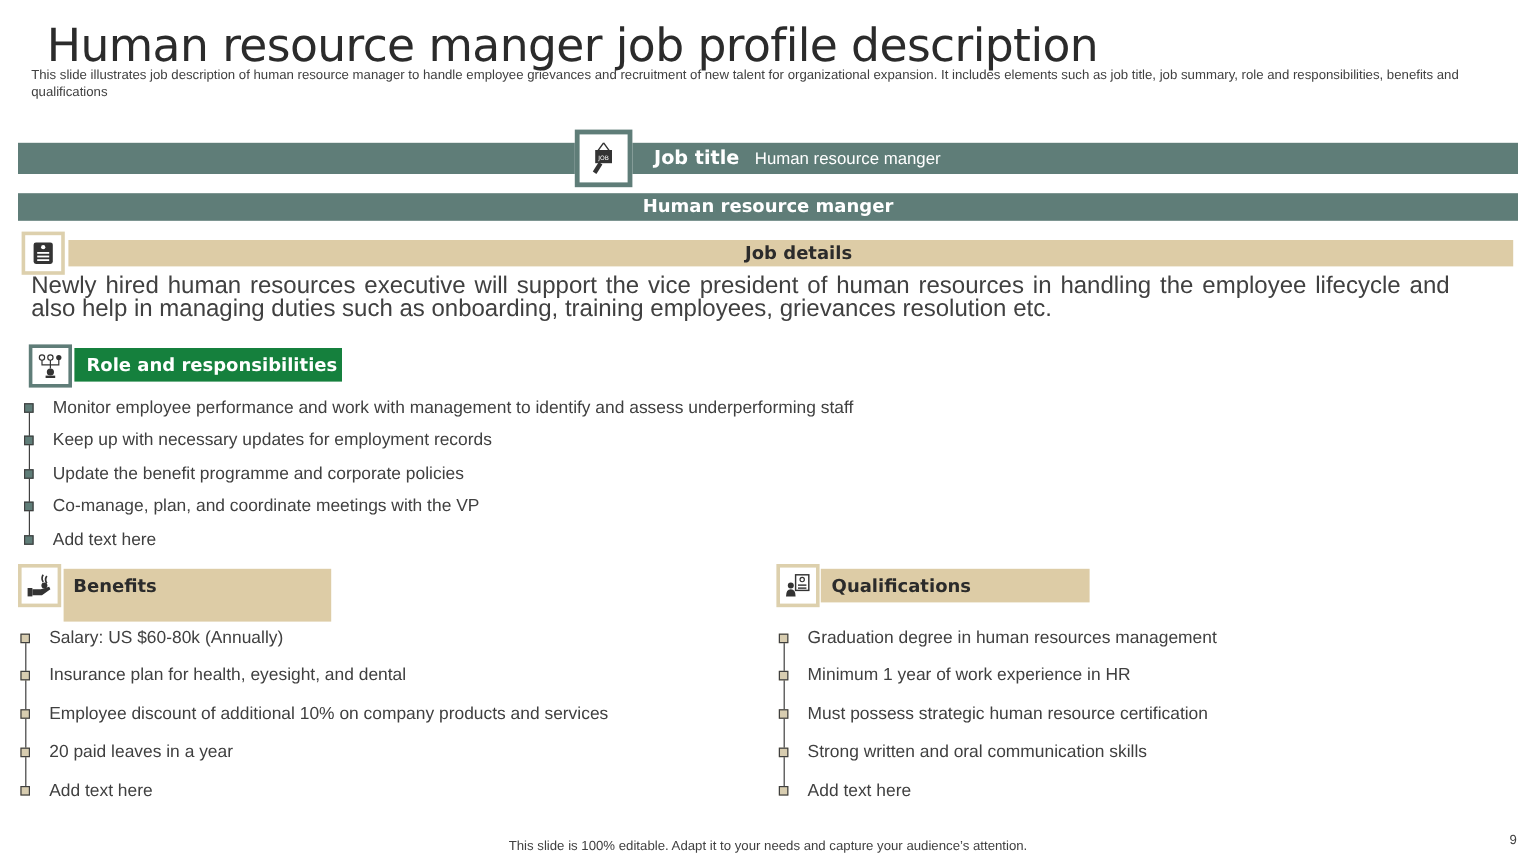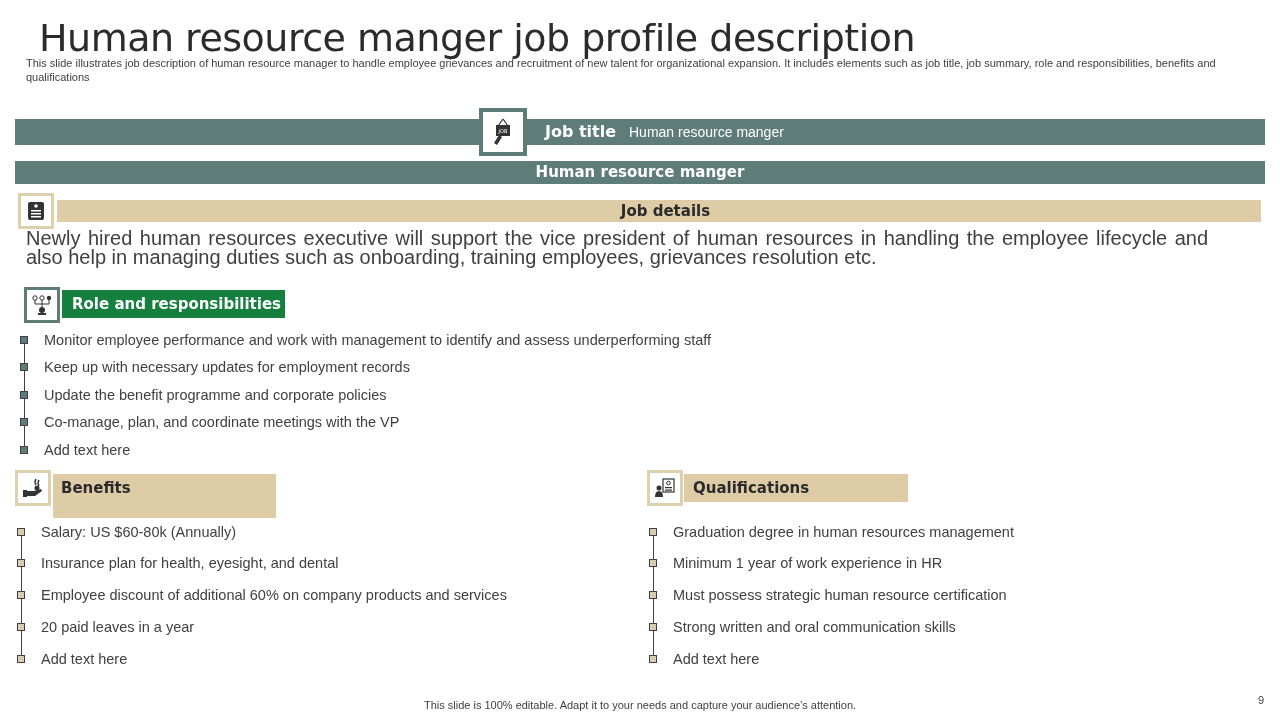--- a/index.html
+++ b/index.html
@@ -119,21 +119,21 @@
   <div class="item" style="top:0;">
       <span class="bullet tan"></span>
       <span class="txt">Salary: US $60-80k (Annually)</span>
     </div>
   <div class="item" style="top:31px;">
       <span class="bullet tan"></span>
       <span class="txt">Insurance plan for health, eyesight, and dental</span>
     </div>
   <div class="item" style="top:63px;">
       <span class="bullet tan"></span>
-      <span class="txt">Employee discount of additional 60% on company products and services</span>
+      <span class="txt">Employee discount of additional 10% on company products and services</span>
     </div>
   <div class="item" style="top:95px;">
       <span class="bullet tan"></span>
       <span class="txt">20 paid leaves in a year</span>
     </div>
   <div class="item" style="top:127px;">
       <span class="bullet tan"></span>
       <span class="txt">Add text here</span>
     </div>
 </div>

